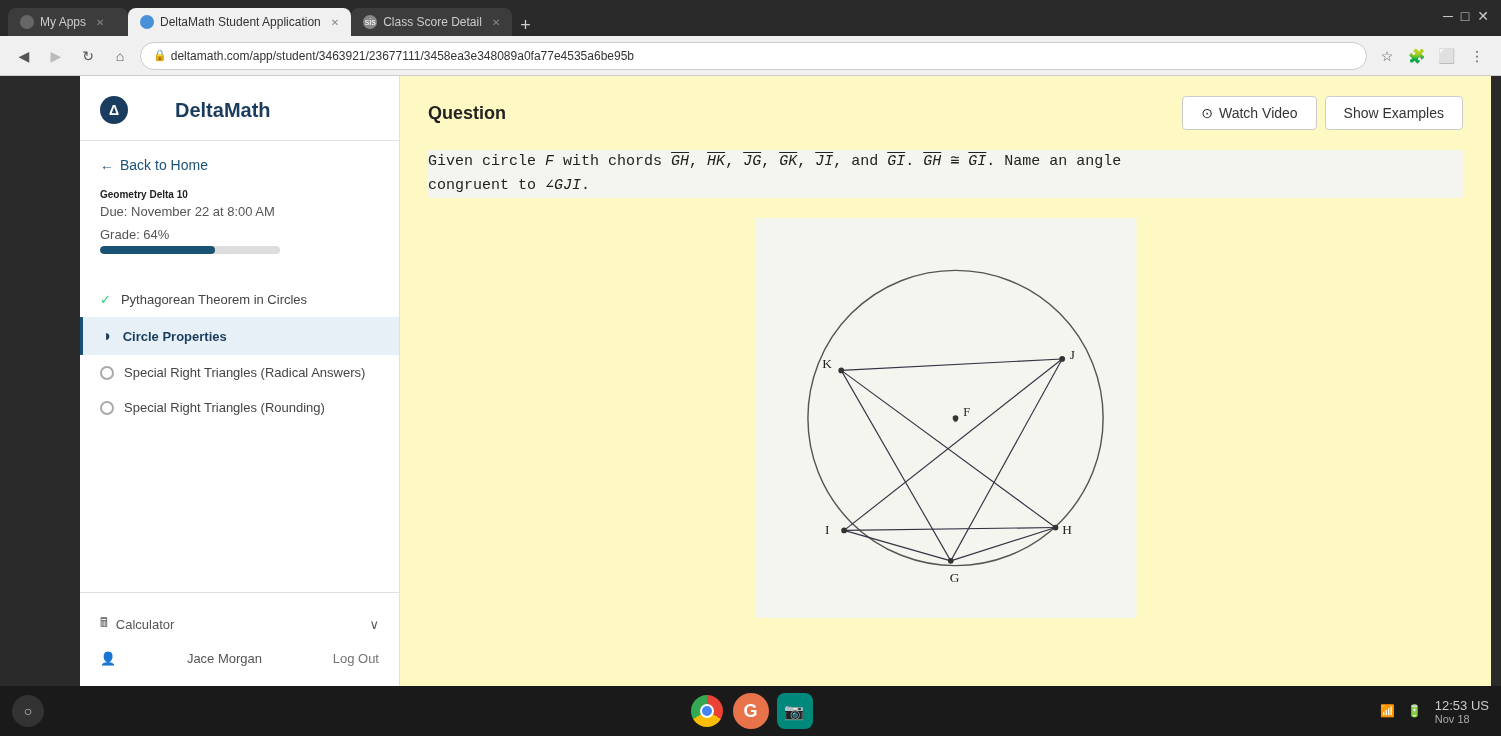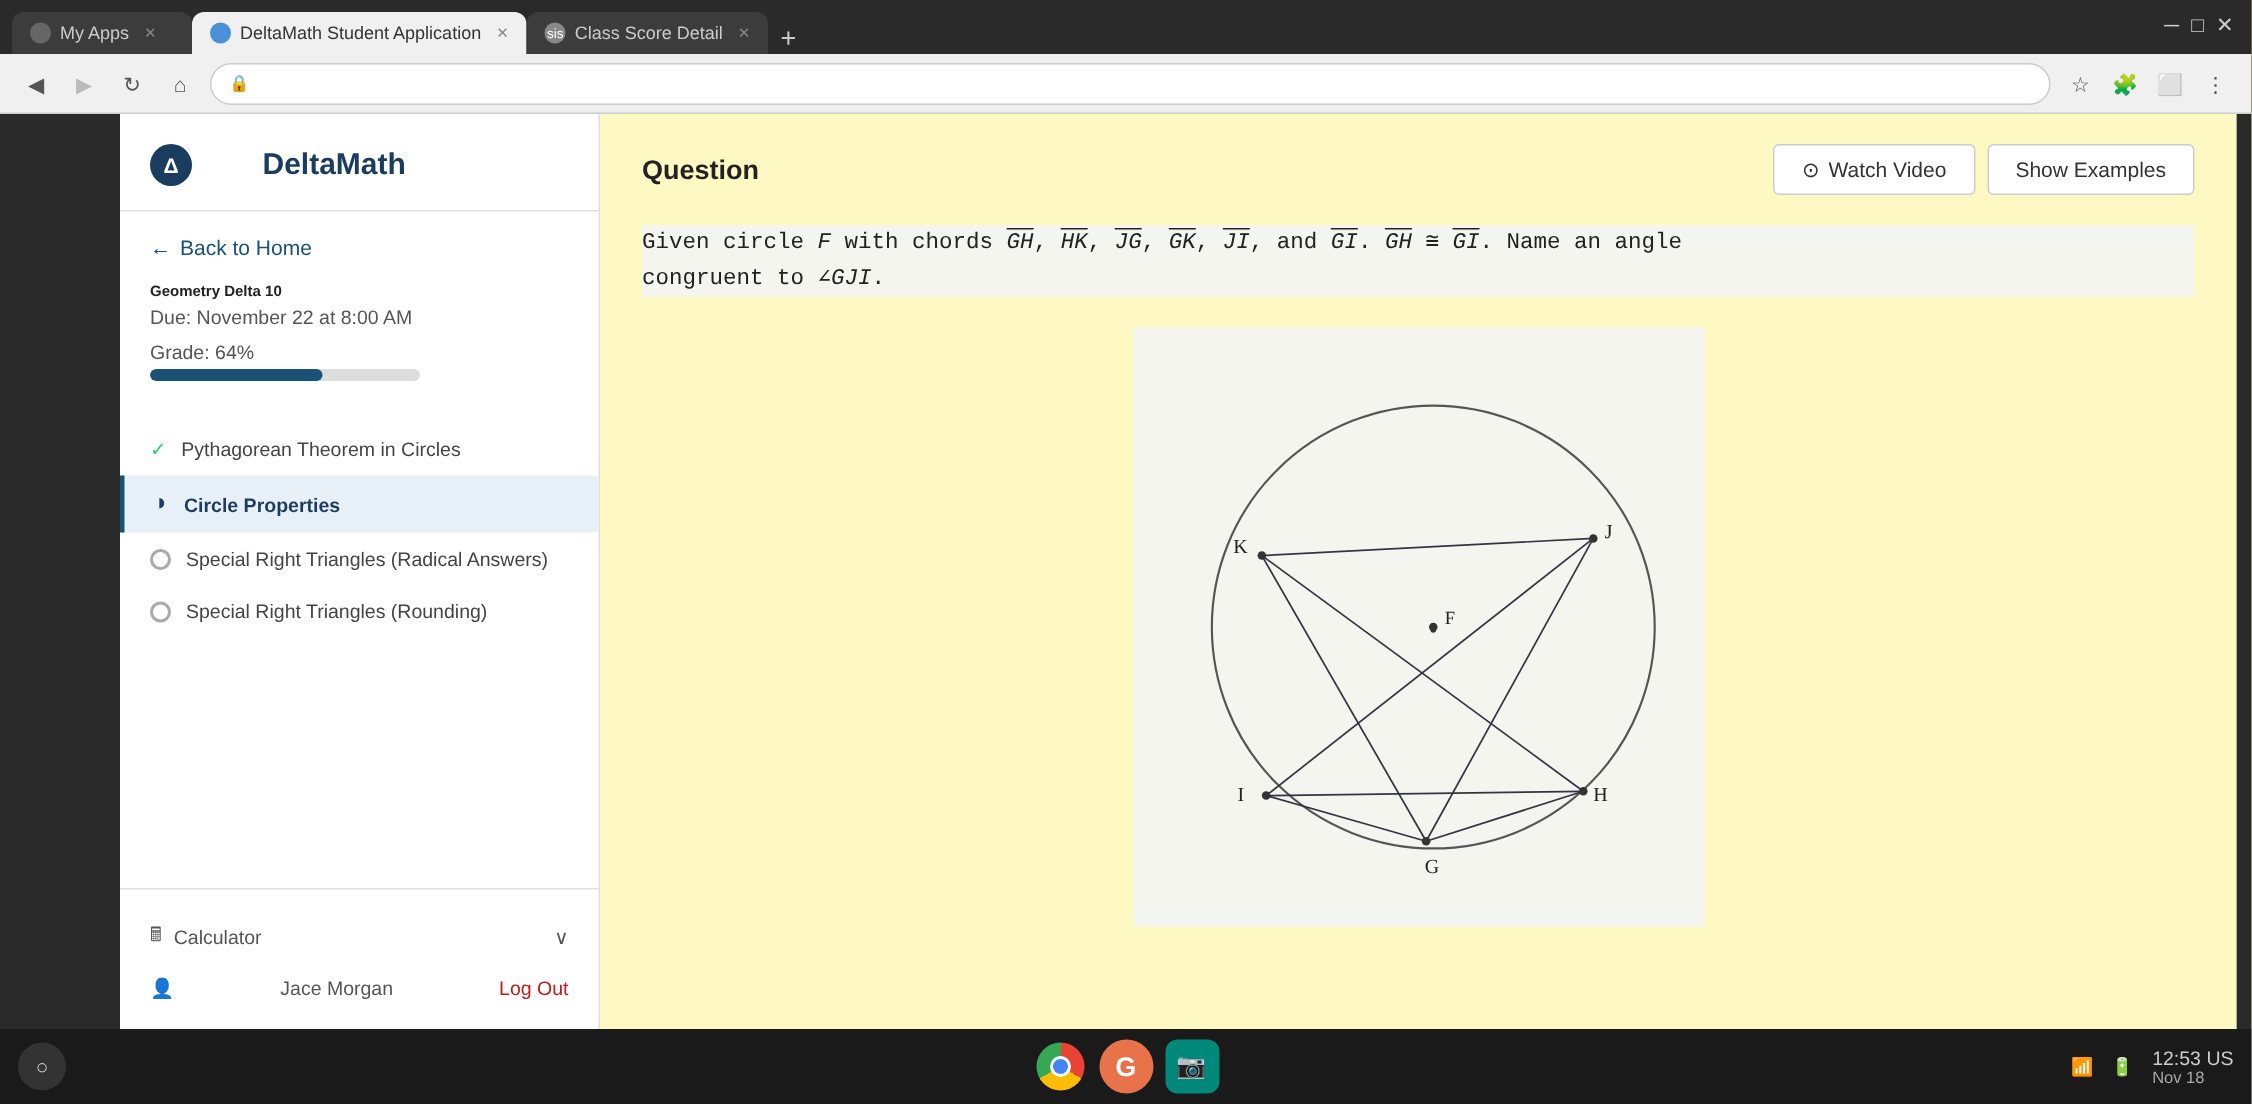--- a/index.html
+++ b/index.html
@@ -249,21 +249,21 @@
     .user-row {
       display: flex;
       align-items: center;
       justify-content: space-between;
       font-size: 13px;
       color: #555;
       padding: 8px 0;
     }
 
     .logout-link {
-      color: #b91c1c;
+      color: #737373;
       cursor: pointer;
     }
 
     
     .main-content {
       flex: 1;
       background: #fef9c3;
       padding: 20px 28px;
       overflow-y: auto;
     }
@@ -459,20 +459,21 @@
       <button class="win-btn">✕</button>
     </div>
   </div>
   <div class="nav-bar">
     <button class="nav-btn">◀</button>
     <button class="nav-btn" style="color:#bbb;">▶</button>
     <button class="nav-btn">↻</button>
     <button class="nav-btn">⌂</button>
     <div class="address-bar">
       <span style="color:#555; margin-right:4px; font-size:11px;">🔒</span>
+      <span>deltamath.com/app/student/3463921/23677111/3458ea3e348089a0fa77e4535a6be95b</span>
     </div>
     <div class="nav-actions">
       <button class="nav-btn">☆</button>
       <button class="nav-btn">🧩</button>
       <button class="nav-btn">⬜</button>
       <button class="nav-btn">⋮</button>
     </div>
   </div>
 </div>
 

